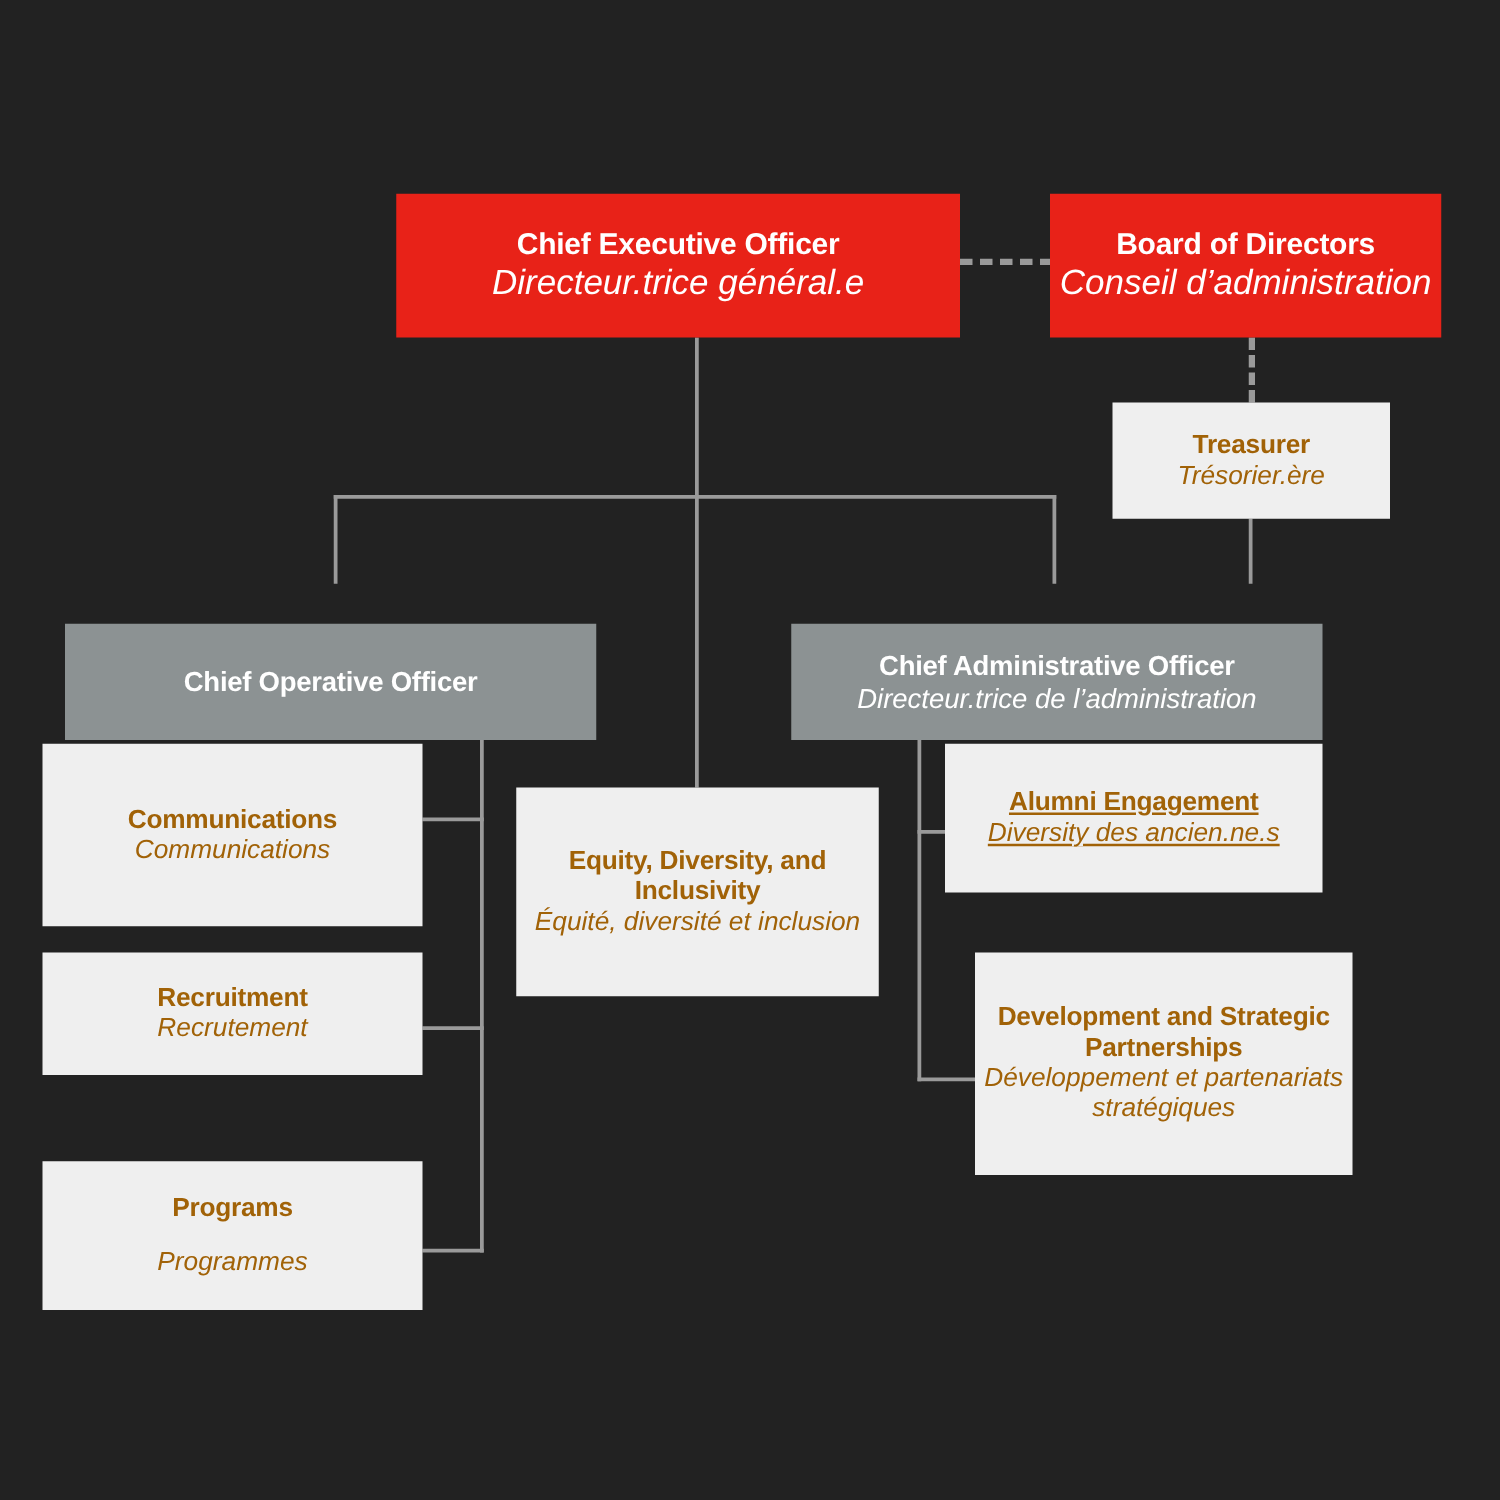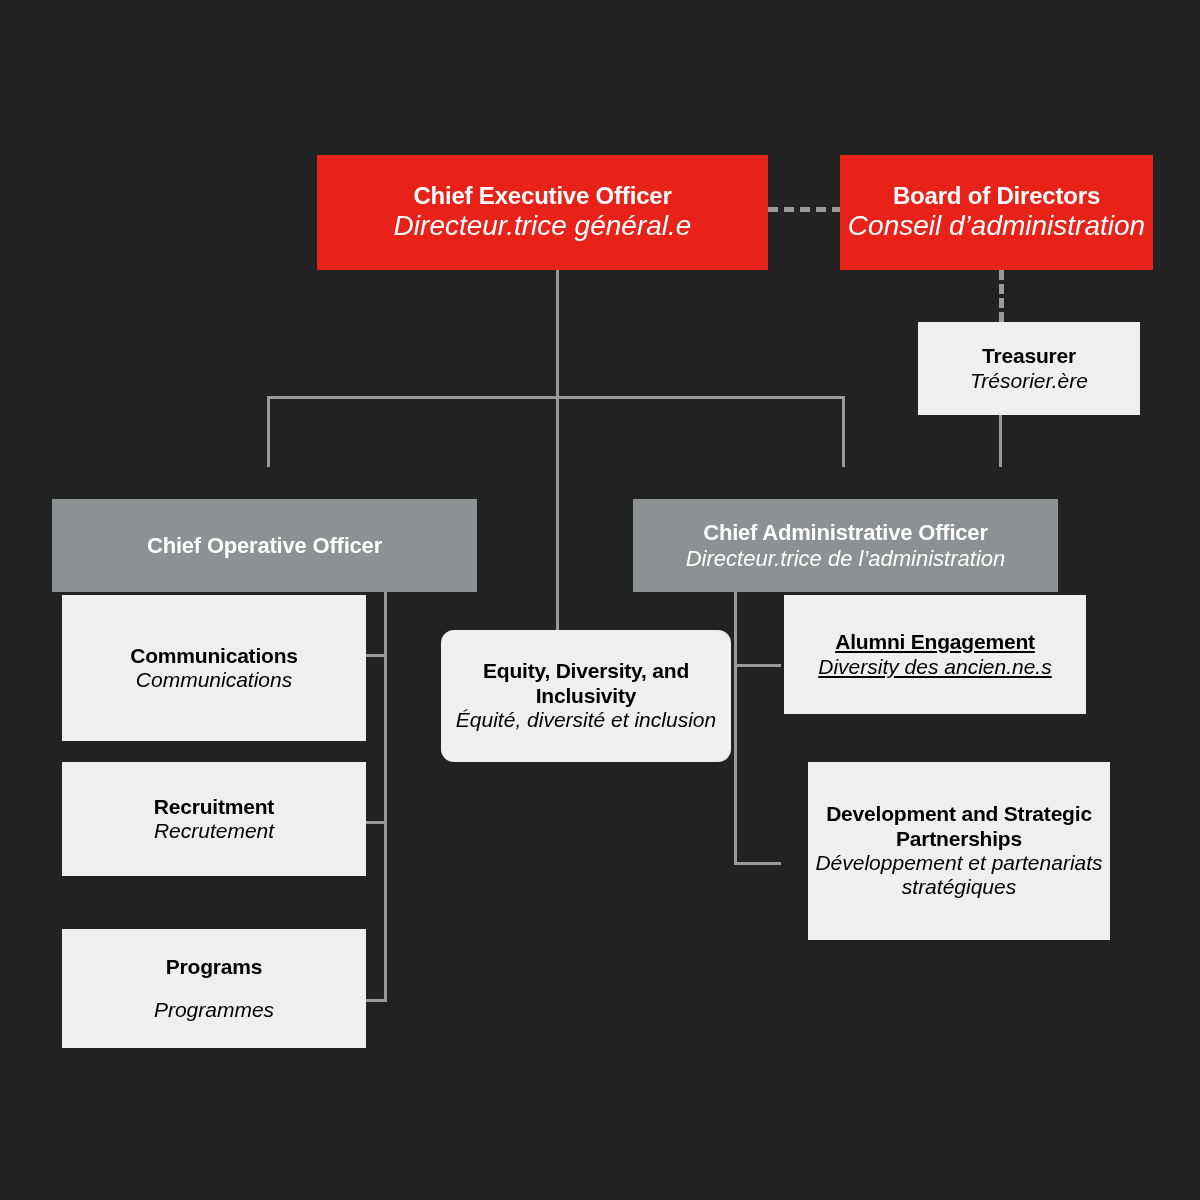--- a/index.html
+++ b/index.html
@@ -61,22 +61,21 @@
     background: #e82218;
     color: #ffffff;
   }
   .node.gray {
     background: #8c9293;
     color: #ffffff;
     margin-top: 32px;
   }
   .node.light {
     background: #efefef;
-    color: #000000;
-    margin-left: 28px;
+    color: #a16207;
   }
 
   
   .lvl1 .title { font-size: 24px; }
   .lvl1 .subtitle { font-size: 28px; }
 
   .lvl2 .title { font-size: 22px; }
   .lvl2 .subtitle { font-size: 22px; }
 
   .lvl3 .title { font-size: 21px; }
@@ -140,31 +139,31 @@
   <div class="node gray lvl2" style="left:633px; top:467px; width:425px; height:93px;">
     <div class="title">Chief Administrative Officer</div>
     <div class="subtitle">Directeur.trice de l’administration</div>
   </div>
 
   <div class="node light leaf" style="left:34px; top:595px; width:304px; height:146px;">
     <div class="title">Communications</div>
     <div class="subtitle">Communications</div>
   </div>
 
-  <div class="node light leaf" style="left:34px; top:762px; width:304px; height:114px;">
+  <div class="node light leaf" style="left:34px; top:762px; width:304px; height:98px;">
     <div class="title">Recruitment</div>
     <div class="subtitle">Recrutement</div>
   </div>
 
   <div class="node light leaf" style="left:34px; top:929px; width:304px; height:119px;gap:18px;">
     <div class="title">Programs</div>
     <div class="subtitle">Programmes</div>
   </div>
 
-  <div class="node light leaf" style="left:413px; top:630px; width:290px; height:132px;border-radius:13px;">
+  <div class="node light leaf" style="left:413px; top:630px; width:290px; height:167px;">
     <div class="title">Equity, Diversity, and Inclusivity</div>
     <div class="subtitle">Équité, diversité et inclusion</div>
   </div>
 
   <div class="node light leaf" style="left:756px; top:595px; width:302px; height:119px;text-decoration:underline;">
     <div class="title">Alumni Engagement</div>
     <div class="subtitle">Diversity des ancien.ne.s</div>
   </div>
 
   <div class="node light leaf" style="left:780px; top:762px; width:302px; height:178px;">

